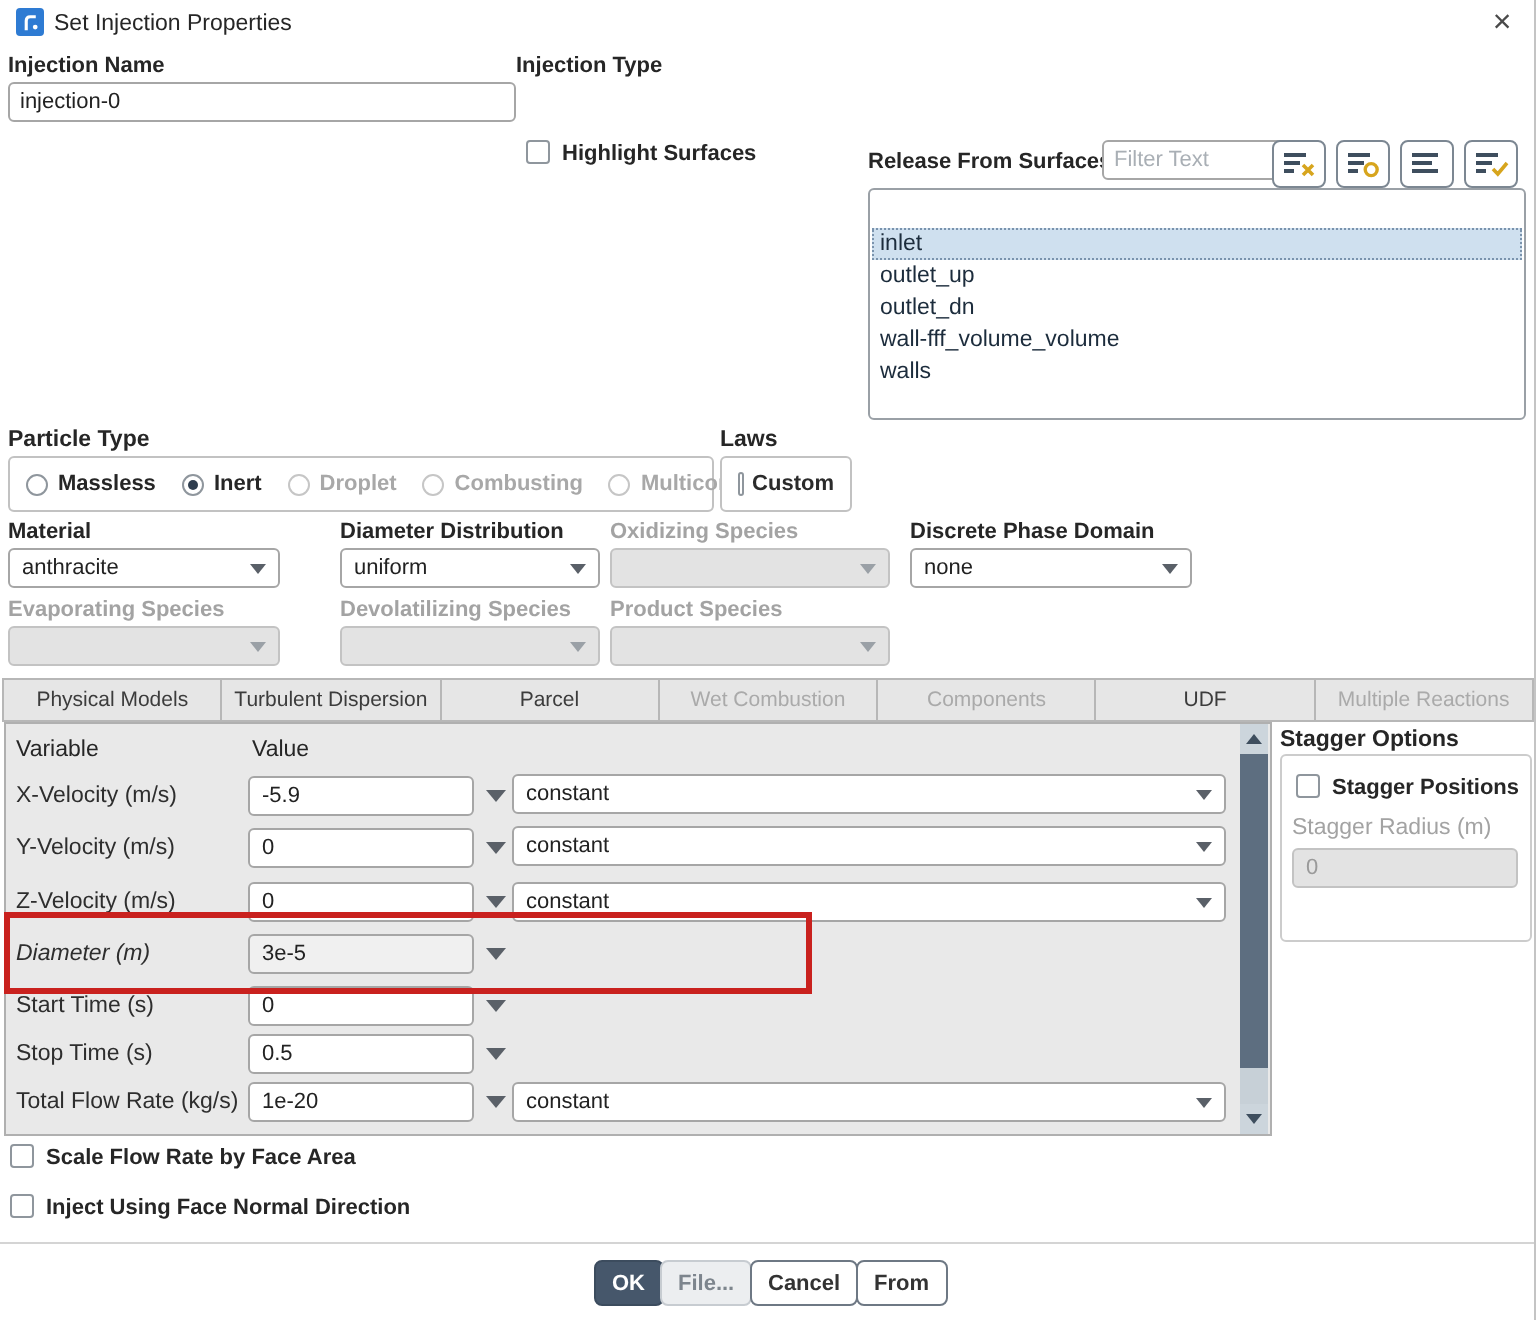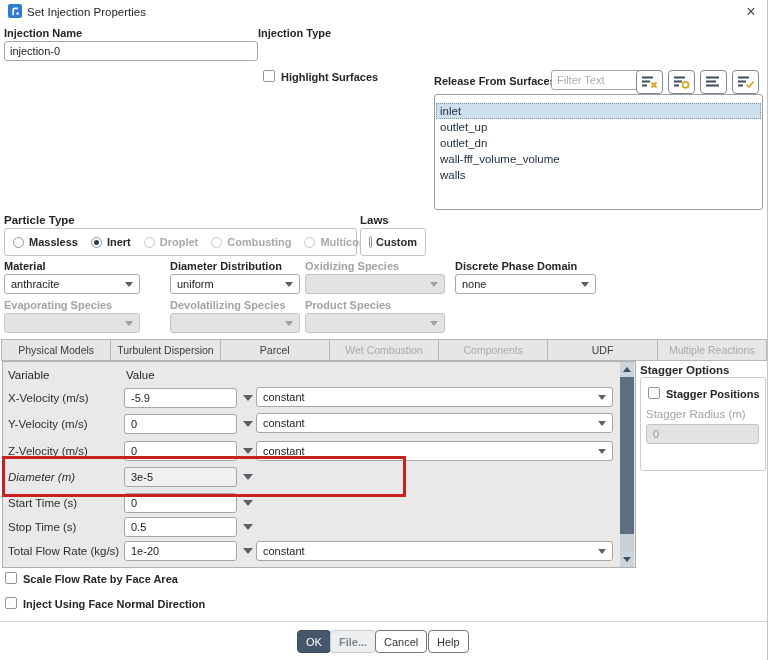--- a/index.html
+++ b/index.html
@@ -24,21 +24,21 @@
   .radio{width:11px;height:11px;border:1px solid #8f969d;border-radius:50%;background:#fff;
        display:inline-block;position:relative;flex:0 0 auto;}
   .radio.sel::after{content:"";position:absolute;left:2px;top:2px;width:5px;height:5px;
        border-radius:50%;background:#2e3d4e;}
   .radio.dis{border-color:#c6c6c6;}
   .groupbox{position:absolute;border:1px solid #c2c2c2;border-radius:3px;background:#fff;
        display:flex;align-items:center;padding:0 8px;gap:4px;}
   .radio-item{display:flex;align-items:center;gap:5px;margin-right:9px;font-weight:600;color:#262626;}
   .radio-item.dis{color:#a8a8a8;}
   .listbox{position:absolute;border:1px solid #9aa0a6;border-radius:3px;background:#fff;
-       padding-top:8px;overflow:hidden;}
+       padding-top:19px;overflow:hidden;}
   .list-item{height:16px;line-height:16px;padding:0 4px;margin:0 1px;color:#1c2c3c;font-size:11.5px;}
   .list-item.sel{background:#cfe0ef;outline:1px dotted #7a93ad;outline-offset:-1px;}
   .icon-btn{position:absolute;width:27px;height:24px;border:1px solid #7c8792;border-radius:4px;
        background:#fff;display:flex;align-items:center;justify-content:center;cursor:pointer;}
   .tabs{position:absolute;left:1px;top:339px;width:766px;height:22px;display:flex;}
   .tab{flex:1 1 0;border:1px solid #b7b7b7;border-left-width:0;background:#e6e6e6;
        display:flex;align-items:center;justify-content:center;color:#3c3c3c;
        font-size:10.5px;white-space:nowrap;overflow:hidden;cursor:pointer;}
   .tab:first-child{border-left-width:1px;}
   .tab.active{background:#ffffff;border-bottom-color:#ffffff;font-weight:600;color:#161616;}
@@ -46,21 +46,21 @@
   .panel{position:absolute;left:2px;top:361px;width:634px;height:207px;background:#e9e9e9;
        border:1px solid #b0b0b0;}
   .hl-red{position:absolute;left:2px;top:456px;width:404px;height:41px;border:3px solid #c9211e;z-index:6;}
   .sb{position:absolute;left:620px;width:14px;background:#c7d0d7;}
   .sb-btn{position:absolute;left:620px;width:14px;height:15px;background:#ccd5dc;
        display:flex;align-items:center;justify-content:center;cursor:pointer;}
   .sb-thumb{position:absolute;left:620px;width:14px;background:#5d6e80;cursor:grab;}
   .up-tri{width:0;height:0;border-left:4px solid transparent;border-right:4px solid transparent;border-bottom:5px solid #3e4e5e;}
   .dn-tri{width:0;height:0;border-left:4px solid transparent;border-right:4px solid transparent;border-top:5px solid #3e4e5e;}
   .btn{position:absolute;height:23px;border:1px solid #6e7884;border-radius:4px;background:#fff;
-       color:#333;font-weight:400;font-size:11px;display:flex;align-items:center;
+       color:#333;font-weight:700;font-size:11px;display:flex;align-items:center;
        justify-content:center;cursor:pointer;padding:0 8px;}
   .btn.primary{background:#46576b;border-color:#3c4c5e;color:#fff;}
   .btn.muted{background:#eceef0;border-color:#c7ccd1;color:#7d858d;font-weight:600;}
   .divider{position:absolute;left:0;top:621px;width:768px;height:1px;background:#d4d4d4;}
   .titlebar-icon{position:absolute;left:8px;top:4px;width:14px;height:14px;background:#2e7bd3;
        border-radius:2px;display:flex;align-items:center;justify-content:center;}
   .close-x{position:absolute;left:740px;top:2px;width:22px;height:20px;font-size:16px;color:#4a4a4a;
        display:flex;align-items:center;justify-content:center;cursor:pointer;font-weight:400;}
   input.textbox{position:absolute;height:20px;border:1px solid #a6a6a6;border-radius:3px;
        padding:0 5px;font:11px "Liberation Sans",sans-serif;color:#222;outline:none;}
@@ -303,15 +303,15 @@
   <div class="checkbox" style="left:5px;top:572px;"></div>
   <div class="lbl" style="left:23px;top:573px;">Scale Flow Rate by Face Area</div>
   <div class="checkbox" style="left:5px;top:597px;"></div>
   <div class="lbl" style="left:23px;top:598px;">Inject Using Face Normal Direction</div>
 
   <div class="divider"></div>
 
   <div class="btn primary" style="left:297px;top:630px;">OK</div>
   <div class="btn muted" style="left:330px;top:630px;">File...</div>
   <div class="btn" style="left:375px;top:630px;">Cancel</div>
-  <div class="btn" style="left:428px;top:630px;">Help</div>
+  <div class="btn" style="left:428px;top:630px;">From</div>
 
 </div>
 
 </body></html>

